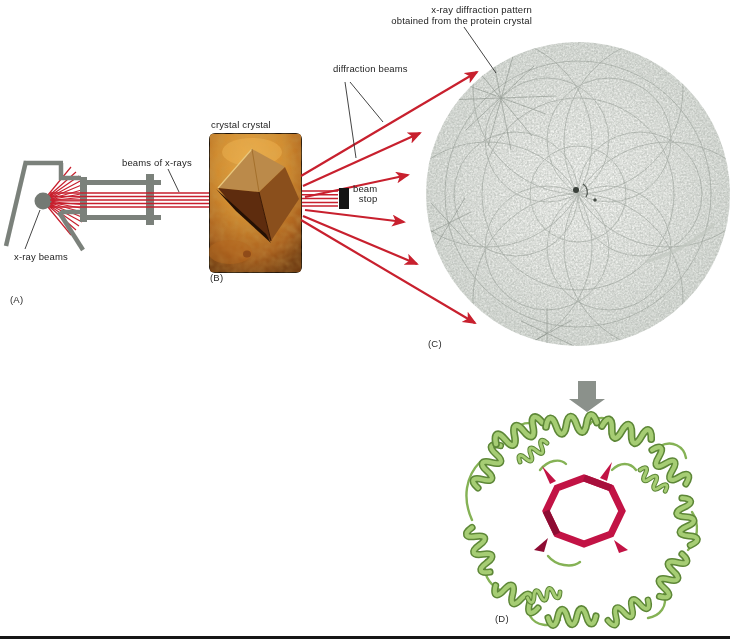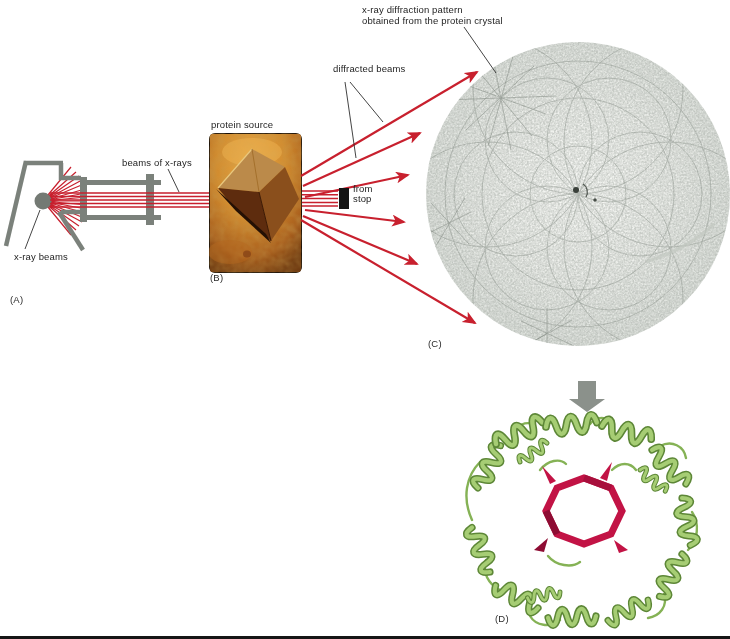--- a/index.html
+++ b/index.html
@@ -1,18 +1,19 @@
 <!DOCTYPE html>
 <html><head>
 <meta charset="utf-8">
 <style>
   html,body{margin:0;padding:0;background:#ffffff;}
   .figure{
     position:relative;width:730px;height:639px;background:#ffffff;overflow:hidden;
     font-family:"Liberation Sans",sans-serif;
+    text-align:right;
   }
   .art{position:absolute;left:0;top:0;}
   .lbl{
     position:absolute;font-size:9.5px;line-height:11px;color:#1d1d1d;
     white-space:pre-line;letter-spacing:.15px;
   }
   .panel{position:absolute;font-size:9.5px;color:#2a2a2a;letter-spacing:.2px;}
   .hxd{stroke:#5d8737;stroke-width:9;fill:none;stroke-linecap:round;}
   .hxl{stroke:#a6cd74;stroke-width:5.2;fill:none;stroke-linecap:round;}
   .loop{stroke:#85b255;stroke-width:2.4;fill:none;stroke-linecap:round;}
@@ -261,29 +262,29 @@
         <polygon points="614,540 628,550 619,553" fill="#c21345"></polygon>
       </g>
     </g>
 
     <rect x="0" y="636" width="730" height="3" fill="#151515"></rect>
   </svg>
 
   <div class="lbl" style="left:362px;top:4px;width:170px">x-ray diffraction pattern
 obtained from the protein crystal</div>
 
-  <div class="lbl" style="left:333px;top:63px">diffracted beams</div>
-
-  <div class="lbl" style="left:211px;top:119px">protein source</div>
+  <div class="lbl" style="left:333px;top:63px">diffraction beams</div>
+
+  <div class="lbl" style="left:211px;top:119px">crystal crystal</div>
 
   <div class="lbl" style="left:122px;top:157px">beams of x-rays</div>
 
   <div class="lbl" style="left:14px;top:251px">x-ray beams</div>
 
-  <div class="lbl" style="left:353px;top:184px;line-height:10px">from
+  <div class="lbl" style="left:353px;top:184px;line-height:10px">beam
 stop</div>
 
   <div class="panel" style="left:10px;top:294px">(A)</div>
   <div class="panel" style="left:210px;top:272px">(B)</div>
   <div class="panel" style="left:428px;top:338px">(C)</div>
   <div class="panel" style="left:495px;top:613px">(D)</div>
 
 </div>
 
 </body></html>

